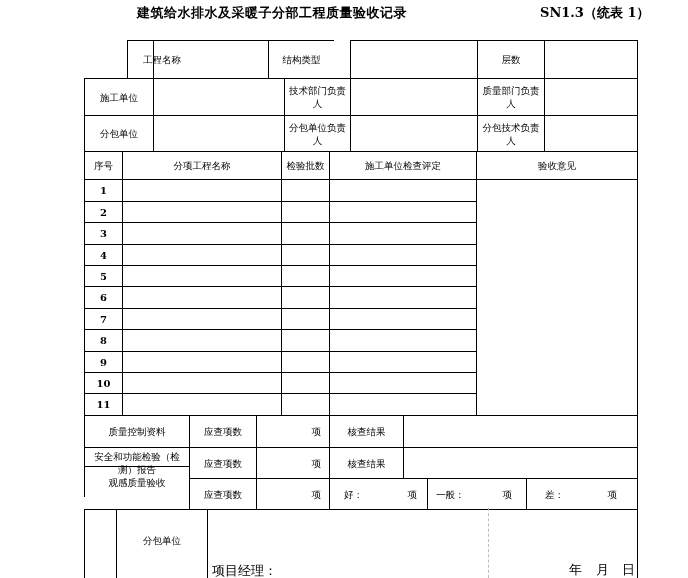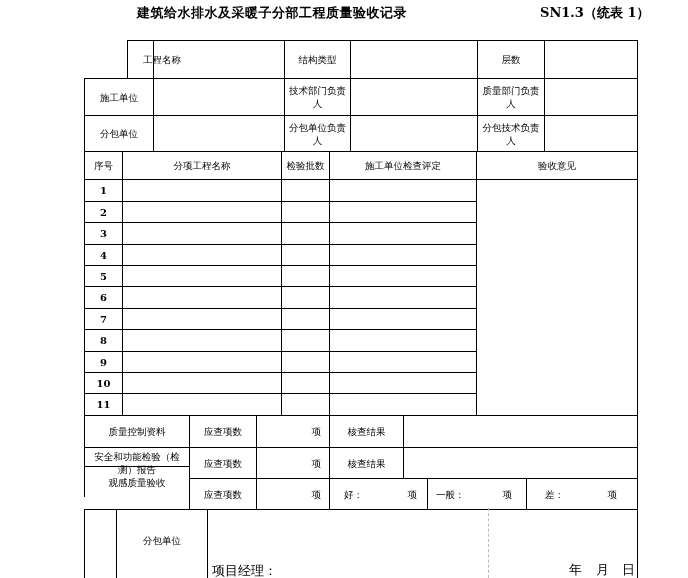--- a/index.html
+++ b/index.html
@@ -24,21 +24,21 @@
 
 <div class="title">
   <span class="main">建筑给水排水及采暖子分部工程质量验收记录</span>
   <span class="code">SN1.3（统表 1）</span>
 </div>
 
 <div class="grid">
 
   <div class="cell" style="left:84px;top:40px;width:69px;height:38px;margin-left:43px;">工程名称</div>
   <div class="cell" style="left:153px;top:40px;width:131px;height:38px;"></div>
-  <div class="cell" style="left:284px;top:40px;width:66px;height:38px;">结构类型</div>
+  <div class="cell" style="left:268px;top:40px;width:66px;height:38px;">结构类型</div>
   <div class="cell" style="left:350px;top:40px;width:127px;height:38px;"></div>
   <div class="cell" style="left:477px;top:40px;width:67px;height:38px;">层数</div>
   <div class="cell r" style="left:544px;top:40px;width:94px;height:38px;"></div>
 
   <div class="cell" style="left:84px;top:78px;width:69px;height:37px;">施工单位</div>
   <div class="cell" style="left:153px;top:78px;width:131px;height:37px;"></div>
   <div class="cell" style="left:284px;top:78px;width:66px;height:37px;">技术部门负责人</div>
   <div class="cell" style="left:350px;top:78px;width:127px;height:37px;"></div>
   <div class="cell" style="left:477px;top:78px;width:67px;height:37px;">质量部门负责人</div>
   <div class="cell r" style="left:544px;top:78px;width:94px;height:37px;"></div>

